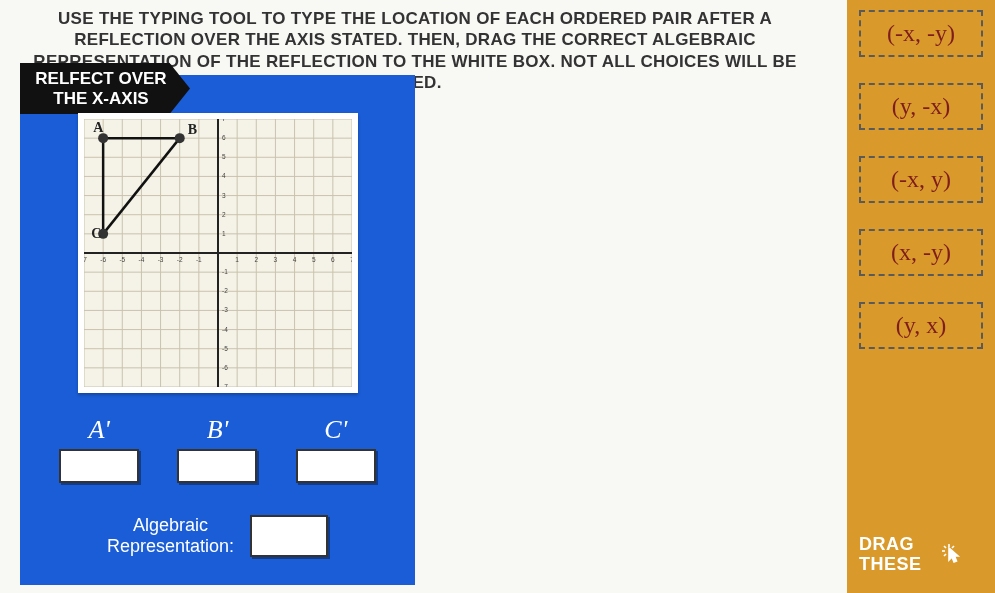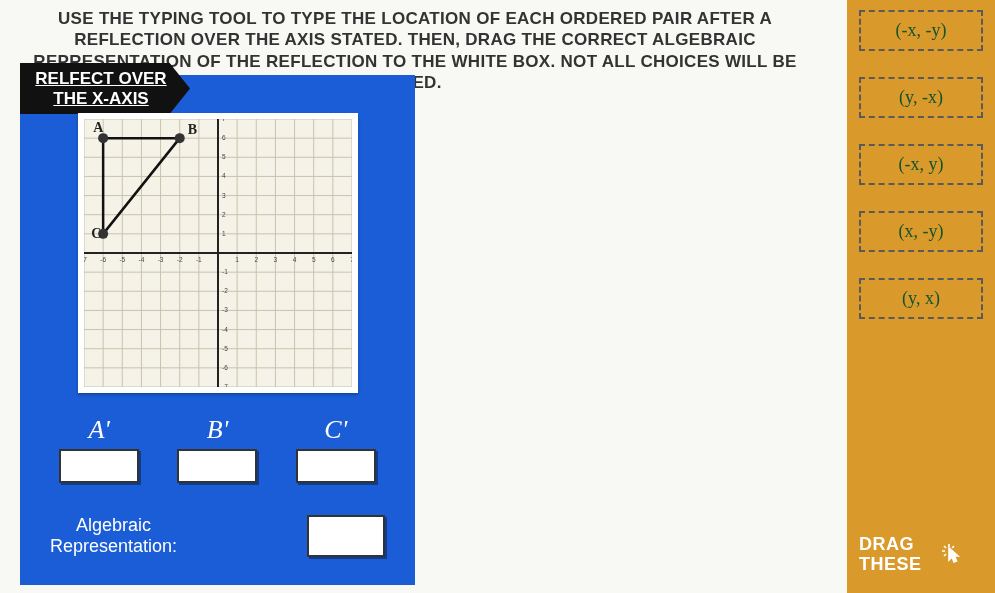--- a/index.html
+++ b/index.html
@@ -37,21 +37,20 @@
       left: 0;
       background: #111;
       color: #fff;
       font-weight: bold;
       font-size: 17px;
       text-align: center;
       padding: 6px 22px 6px 14px;
       line-height: 1.15;
       clip-path: polygon(0 0, 88% 0, 100% 50%, 88% 100%, 0 100%);
       min-width: 170px;
-      text-decoration: underline;
     }
     .chartbox {
       position: absolute;
       top: 38px;
       left: 58px;
       width: 280px;
       height: 280px;
       background: #fff;
       padding: 6px;
       box-shadow: 0 2px 3px rgba(0,0,0,.25);
@@ -87,21 +86,21 @@
       border: 2px solid #333;
       box-shadow: 2px 2px 0 rgba(0,0,0,.35);
     }
     .algebraic-row {
       position: absolute;
       bottom: 28px;
       left: 0;
       right: 0;
       display: flex;
       align-items: center;
-      justify-content: space-between;
+      justify-content: center;
       gap: 16px;
       padding: 0 30px;
     }
     .alg-label {
       color: #fff;
       font-size: 18px;
       text-align: center;
       line-height: 1.15;
       font-family: 'Comic Sans MS','Arial Rounded MT Bold',Arial,sans-serif;
     }
@@ -122,23 +121,23 @@
       padding: 10px 12px 10px 12px;
       display: flex;
       flex-direction: column;
       gap: 26px;
     }
     .drag-item {
       border: 2px dashed #5a5a5a;
       background: transparent;
       padding: 8px 4px;
       text-align: center;
-      font-size: 18px;
+      font-size: 24px;
       font-family: 'Times New Roman', serif;
-      color: #14532d;
+      color: #7f1d1d;
       cursor: grab;
       user-select: none;
     }
     .drag-footer {
       margin-top: auto;
       color: #fff;
       font-weight: bold;
       font-size: 18px;
       display: flex;
       align-items: center;

